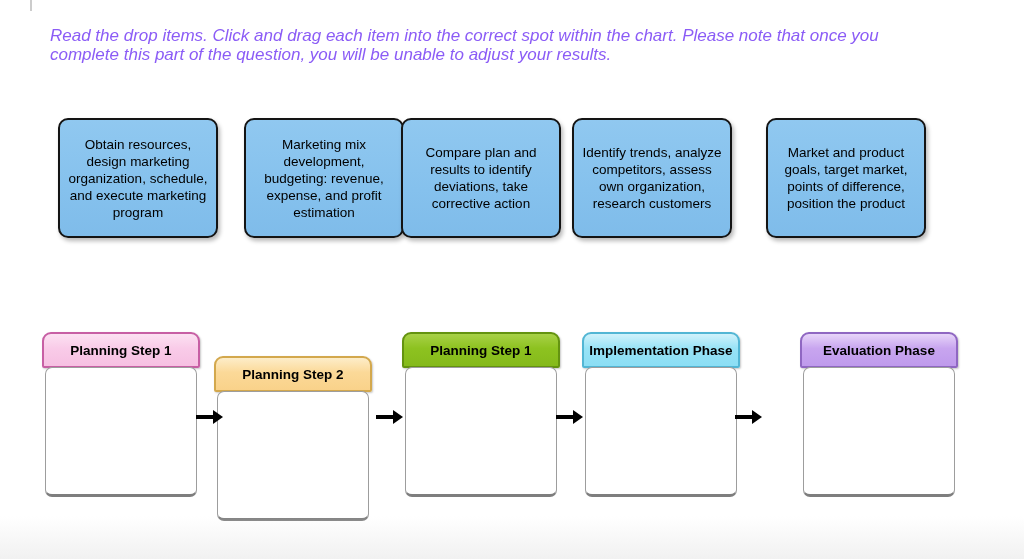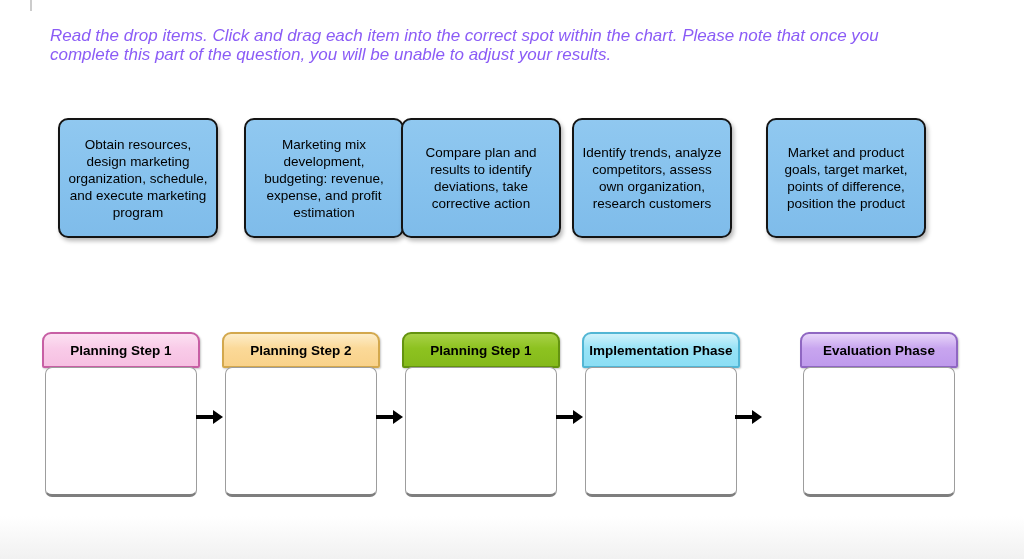--- a/index.html
+++ b/index.html
@@ -46,21 +46,21 @@
   }
   .di-0 { left: 58px; justify-content: center; }
   .di-1 { left: 244px; }
   .di-2 { left: 401px; }
   .di-3 { left: 572px; }
   .di-4 { left: 742px; margin-left: 24px; }
 
   
   .drop-group { position: absolute; top: 332px; width: 158px; }
   .dg-0 { left: 42px; }
-  .dg-1 { left: 222px; }
+  .dg-1 { left: 214px; margin-top: 24px; }
   .dg-2 { left: 402px; }
   .dg-3 { left: 582px; }
   .dg-4 { left: 800px; }
 
   .drop-header {
     box-sizing: border-box;
     width: 158px;
     height: 36px;
     border-radius: 9px 9px 2px 2px;
     border: 2px solid #888;

